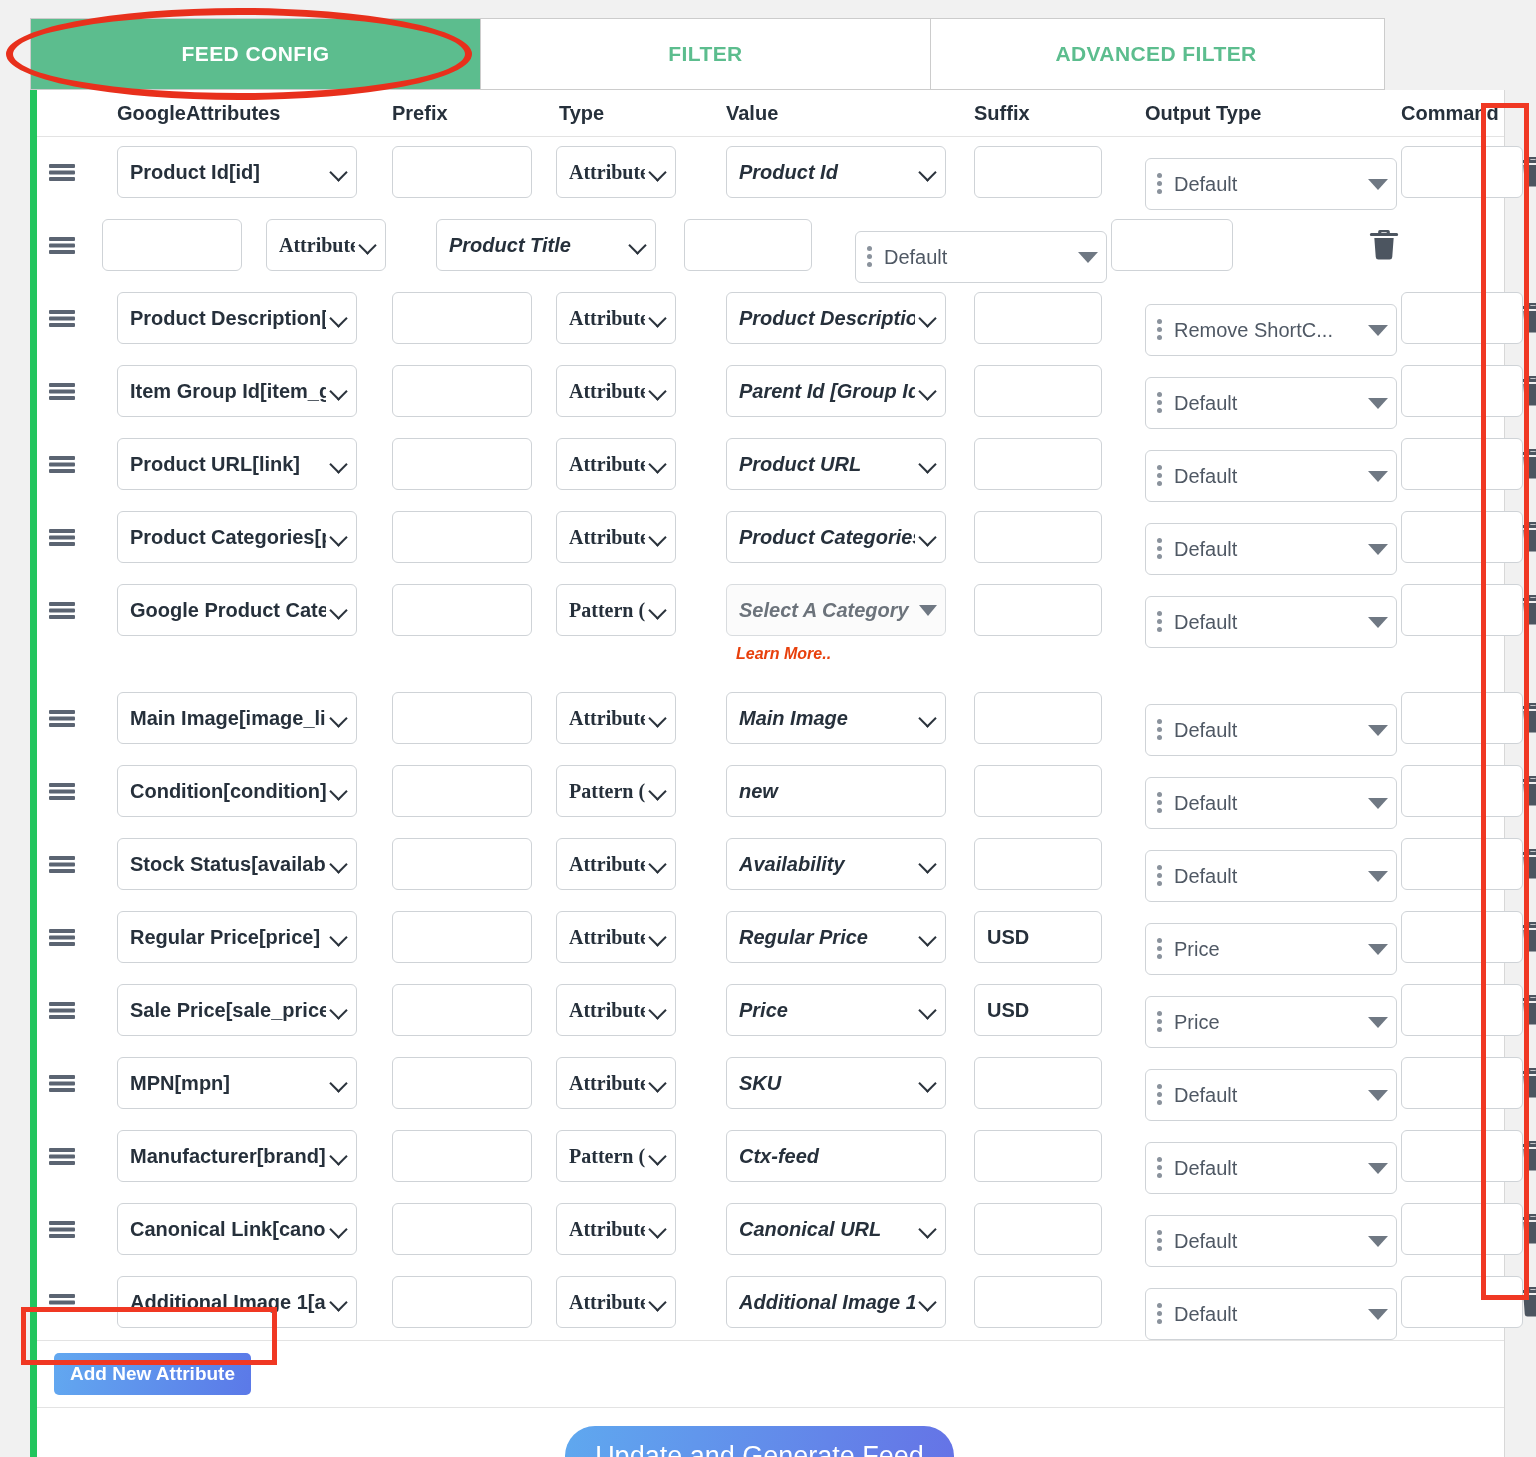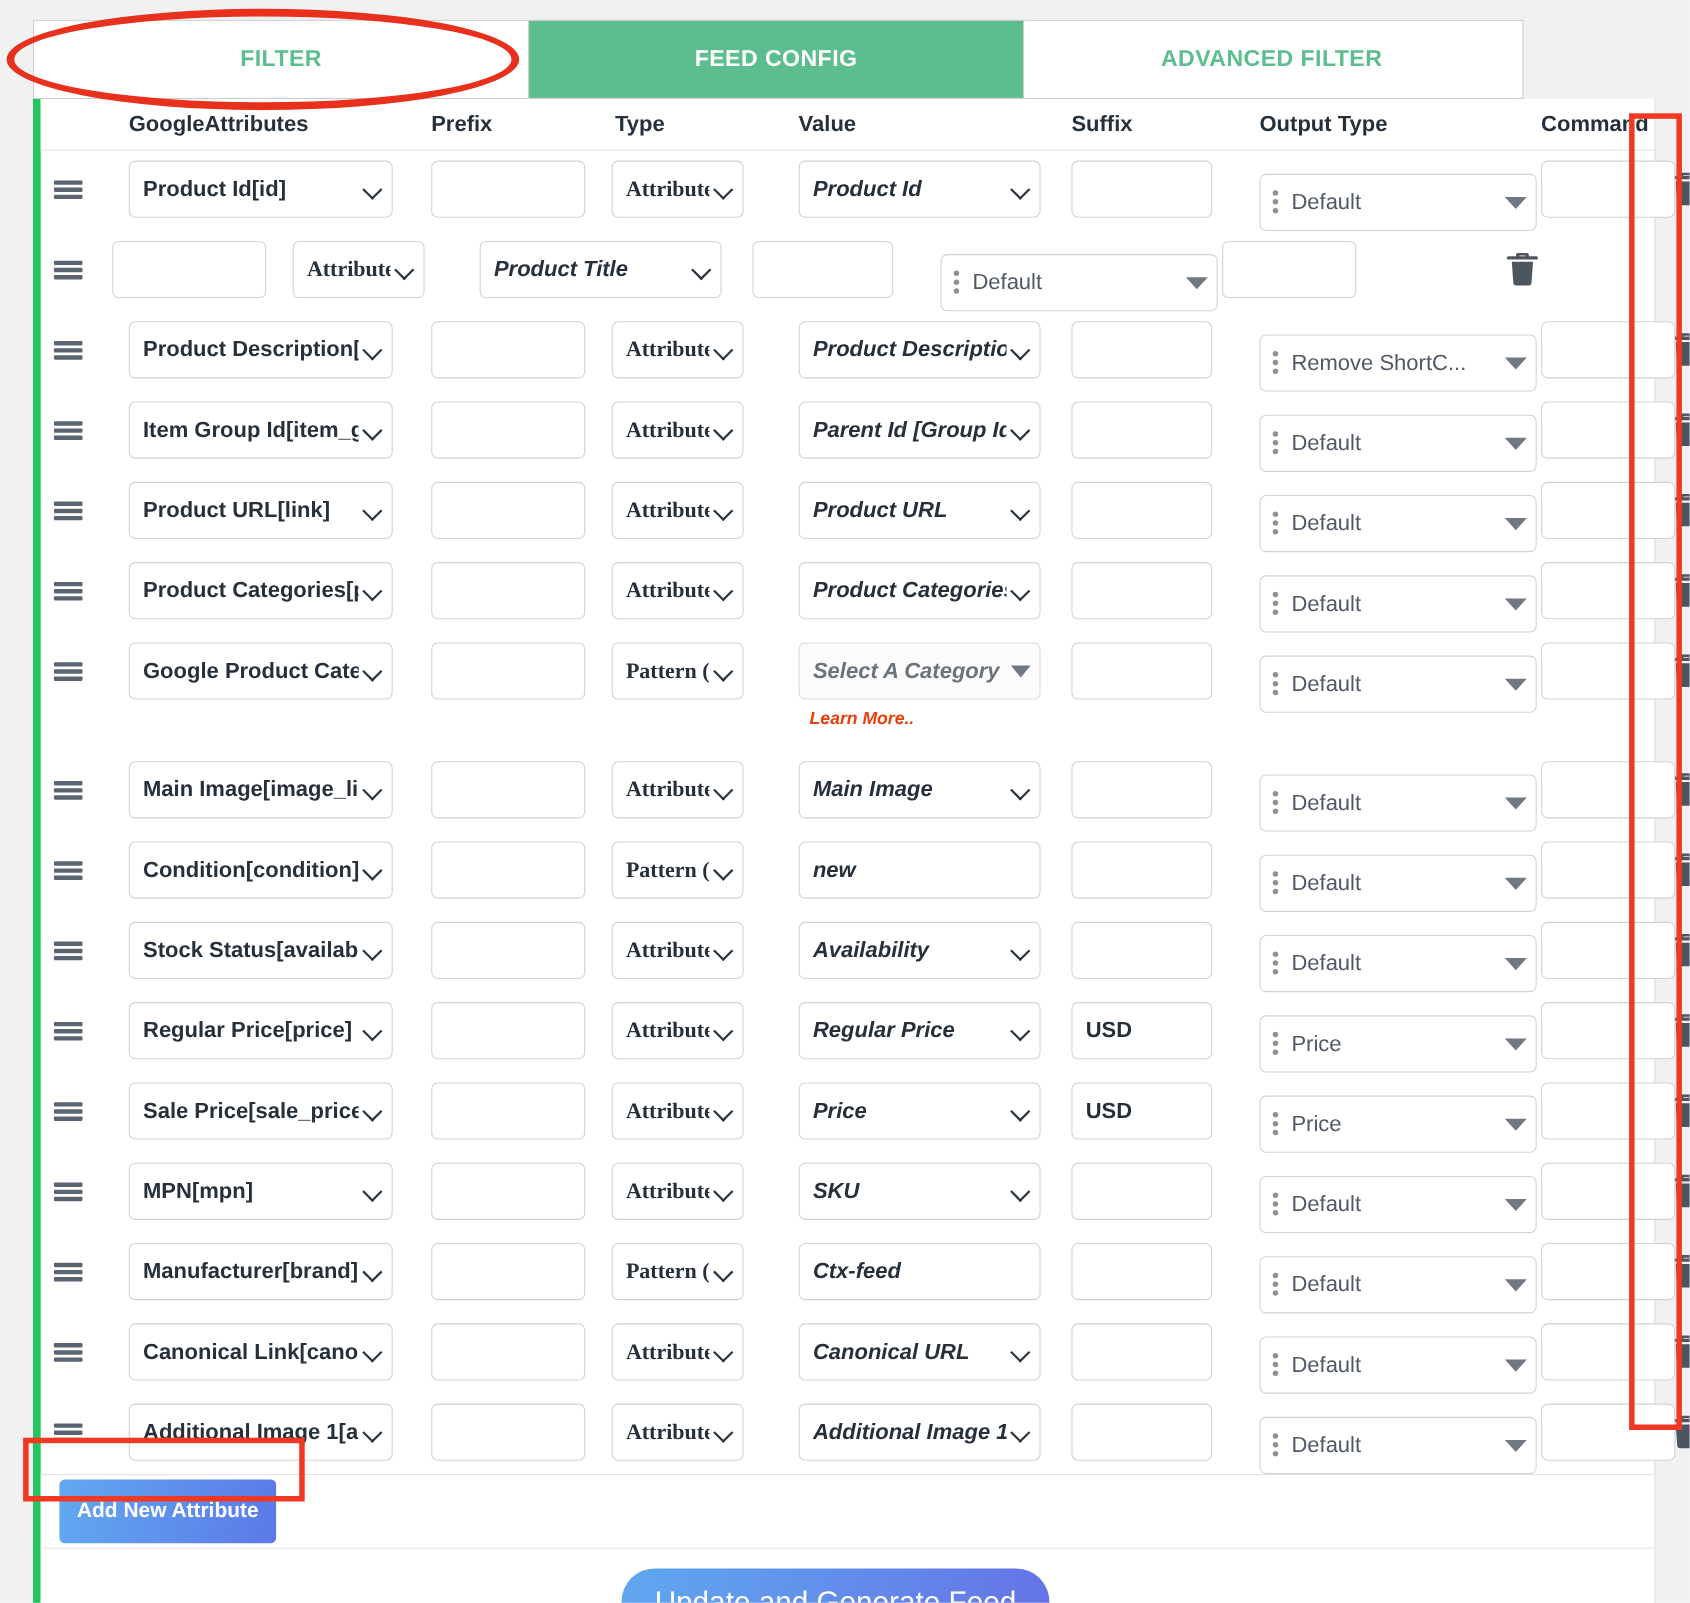--- a/index.html
+++ b/index.html
@@ -241,21 +241,21 @@
   }
   .addbar {
     height: 68px;
     display: flex; align-items: center;
     padding-left: 17px;
     border-top: 1px solid #e3e3e3;
     border-bottom: 1px solid #e3e3e3;
     background: #ffffff;
   }
   .btn-add {
-    height: 58px;
+    height: 42px;
     padding: 0 16px;
     display: inline-flex; align-items: center;
     font-size: 19px; font-weight: bold; color: #ffffff;
     background: linear-gradient(100deg, #62a8f0 0%, #5b79e8 100%);
     border: none; border-radius: 5px;
     cursor: pointer;
   }
   .footer {
     height: 97px;
     background: #ffffff;
@@ -295,25 +295,25 @@
     border: 5px solid #f03823;
     z-index: 40;
   }
 </style>
 </head>
 <body>
 
 <div id="app">
 
   <div class="tabstrip">
+    <div class="tab active">
+      <span>FEED CONFIG</span>
+    </div>
     <div class="tab">
       <span>FILTER</span>
-    </div>
-    <div class="tab active">
-      <span>FEED CONFIG</span>
     </div>
     <div class="tab">
       <span>ADVANCED FILTER</span>
     </div>
   </div>
 
   <div class="card">
 
     <div class="thead">
       <div class="c-handle"></div>

